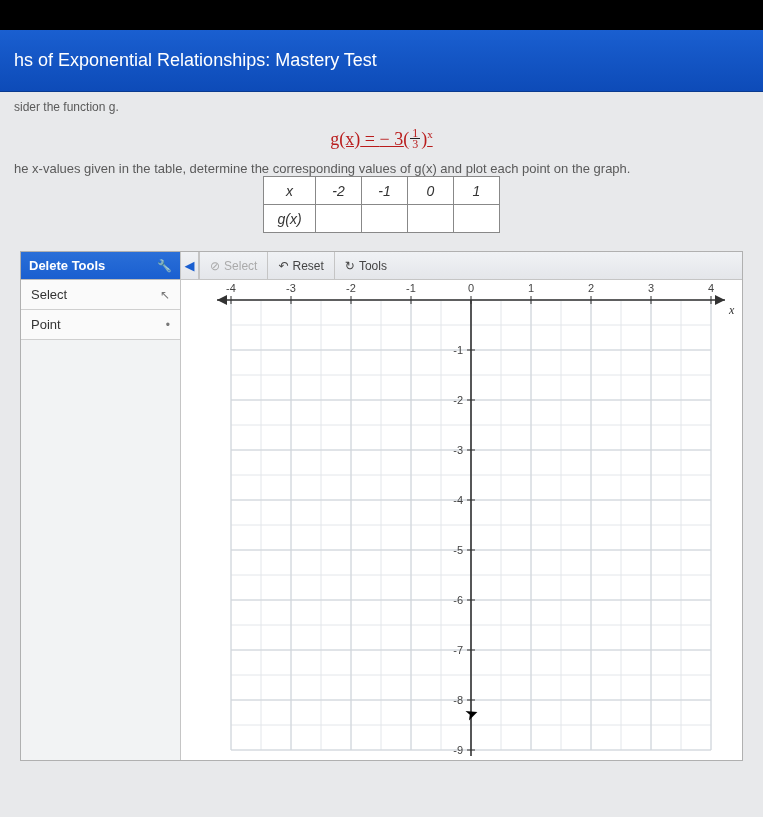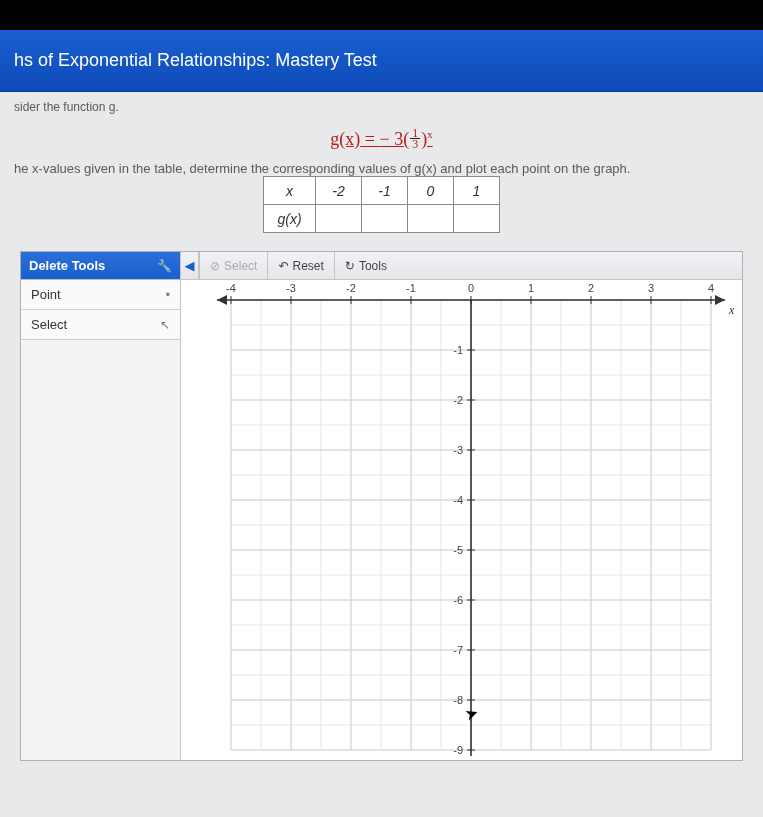--- a/index.html
+++ b/index.html
@@ -144,26 +144,26 @@
   </tbody>
     </table>
 
   <div class="panel">
     <div class="tools-col">
       <div class="tools-header">
         <span>Delete Tools</span>
         <span class="wrench">🔧</span>
       </div>
       <div class="tool-row">
+        <span>Select</span>
+        <span class="handle">↖</span>
+      </div>
+      <div class="tool-row">
         <span>Point</span>
         <span class="handle">•</span>
-      </div>
-      <div class="tool-row">
-        <span>Select</span>
-        <span class="handle">↖</span>
       </div>
     </div>
 
     <div class="canvas-col">
       <div class="toolbar">
         <div class="chev">◀</div>
         <div class="btn disabled">
           <span>⊘</span>
           <span>Select</span>
         </div>

